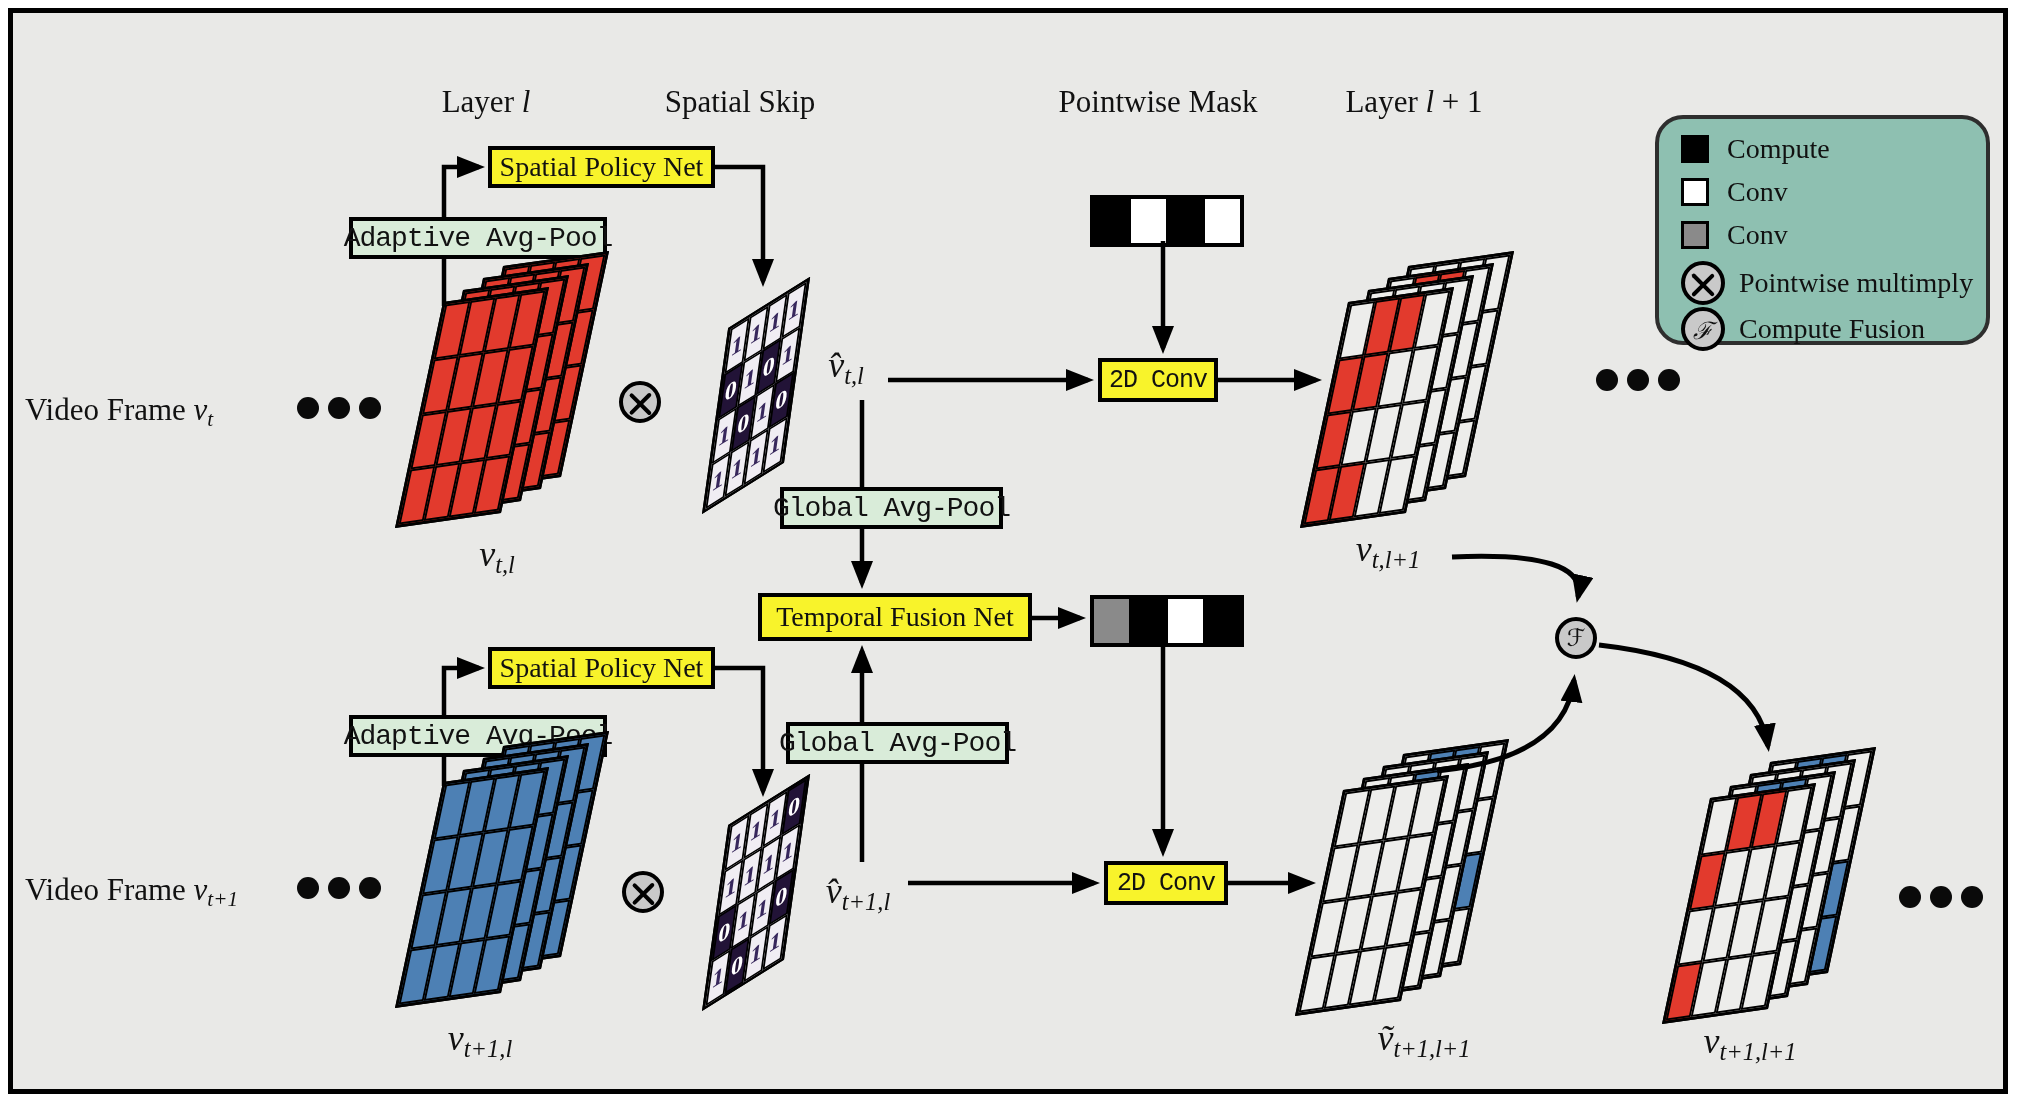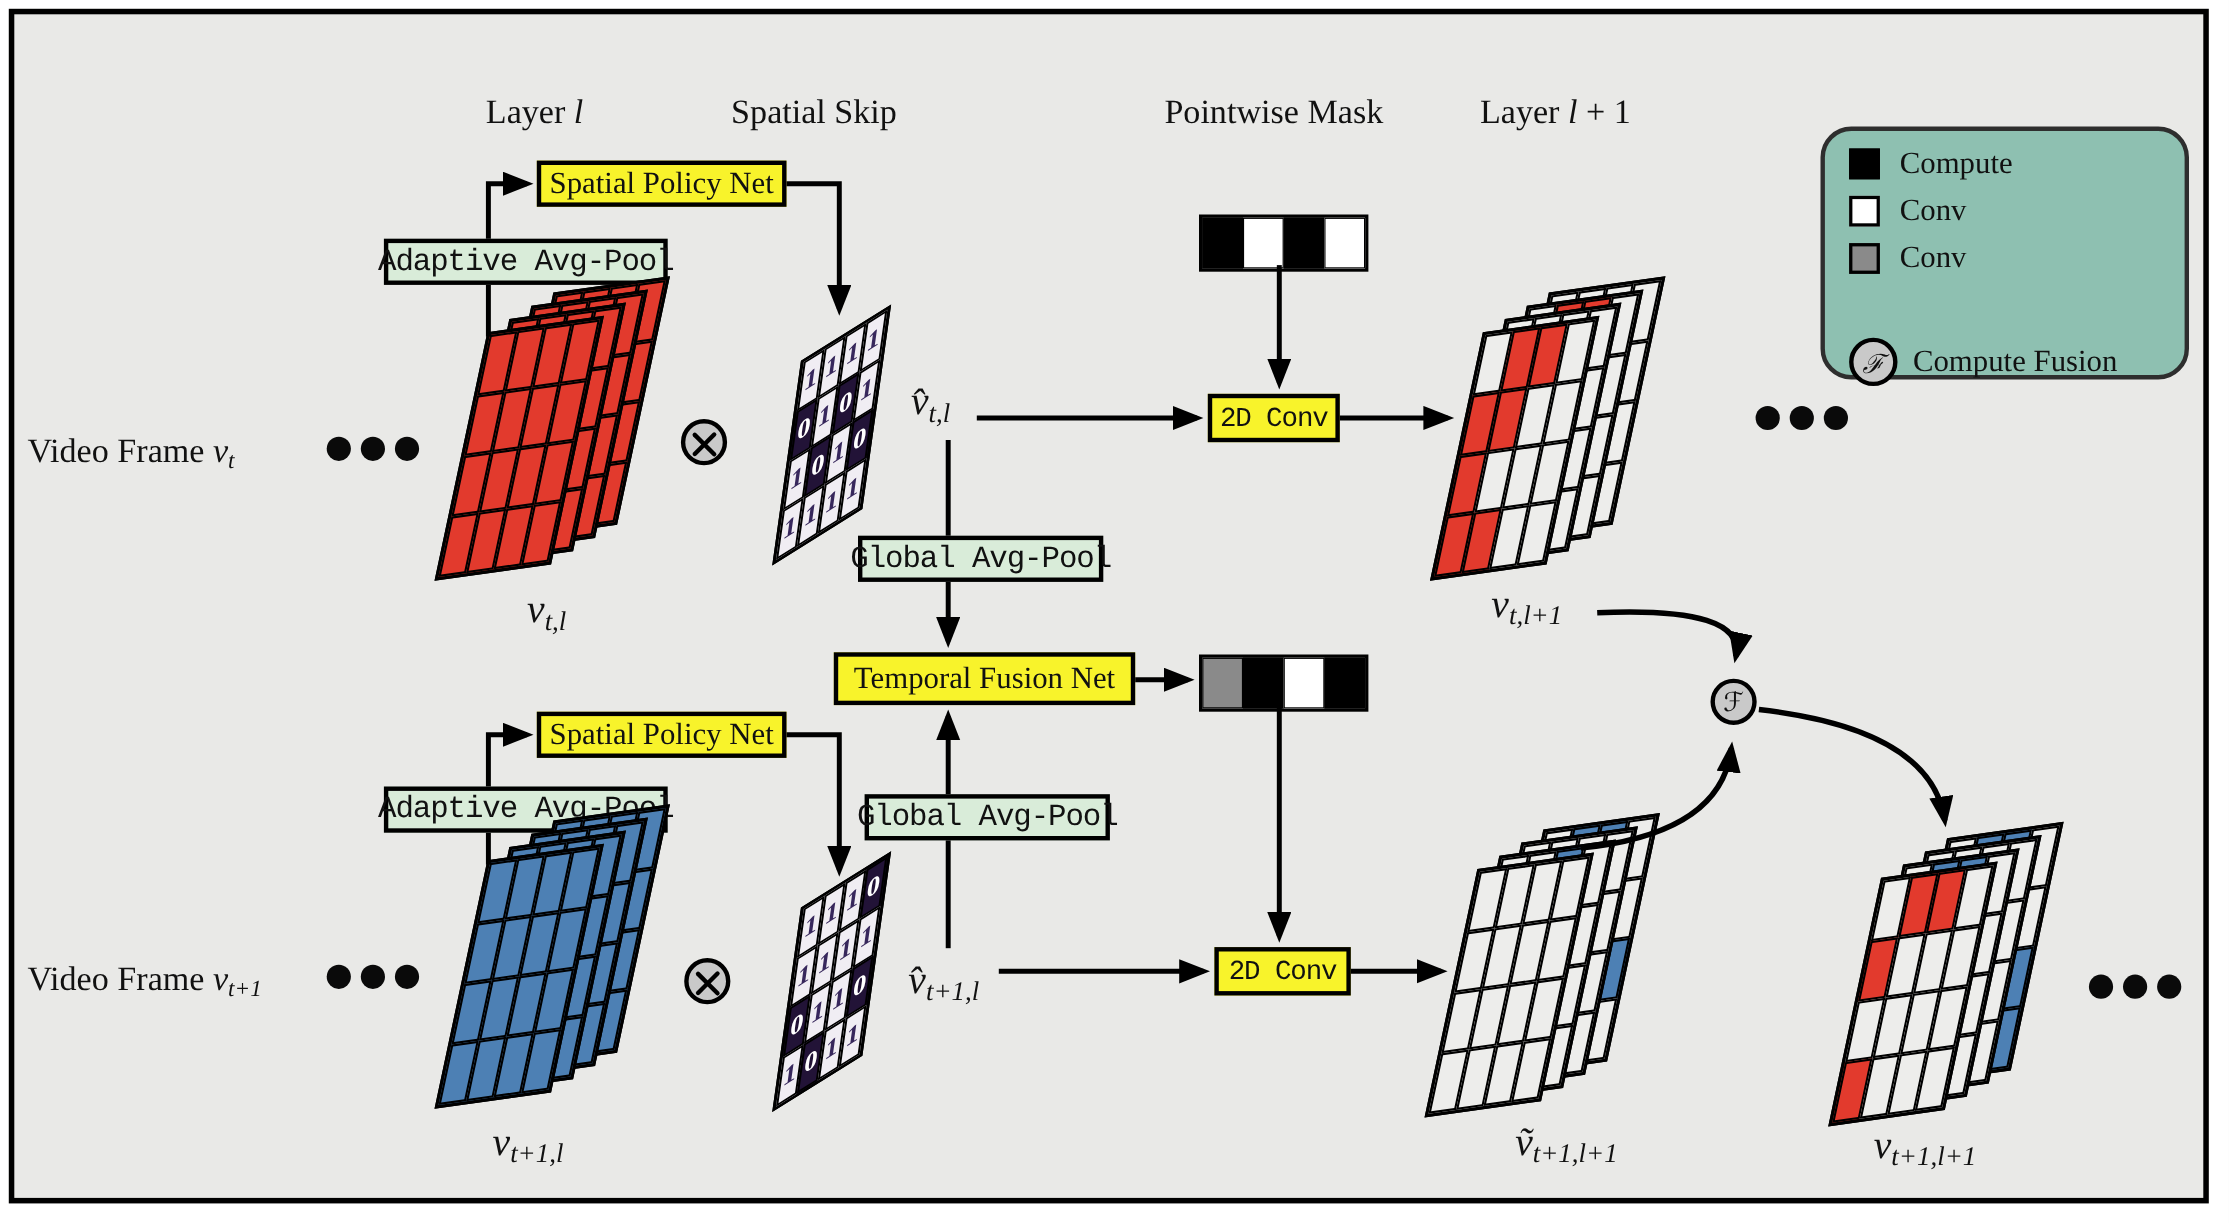--- a/index.html
+++ b/index.html
@@ -537,18 +537,24 @@
         <span class="lg-label">Compute</span>
       </div>
       <div class="lg-row" style="left: 22px; top: 57px;">
         <div class="lg-sw" style="background: rgb(255, 255, 255);"></div>
         <span class="lg-label">Conv</span>
       </div>
       <div class="lg-row" style="left: 22px; top: 100px;">
         <div class="lg-sw" style="background: rgb(138, 138, 138);"></div>
         <span class="lg-label">Conv</span>
       </div>
+      <div class="lg-row" style="left: 22px; top: 142px;">
+        <div class="lg-circ">
+          <div class="xc"></div>
+        </div>
+        <span class="lg-label">Pointwise multimply</span>
+      </div>
       <div class="lg-row" style="left: 22px; top: 188px;">
         <div class="lg-circ" style="font-style: italic; font-size: 24px;">ℱ</div>
         <span class="lg-label">Compute Fusion</span>
       </div>
     </div>
   </div>
 
 </body></html>

